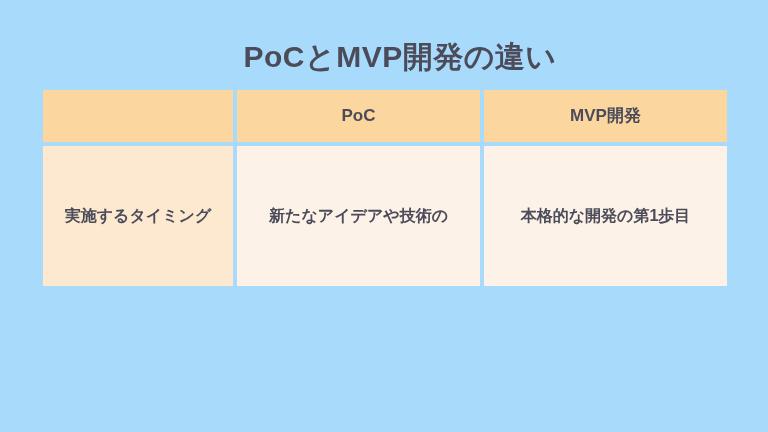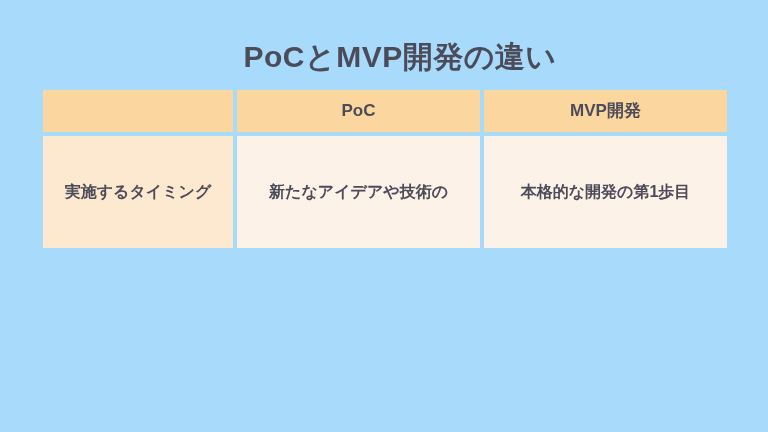--- a/index.html
+++ b/index.html
@@ -56,21 +56,21 @@
     color: #4b4b59;
     font-weight: bold;
     border: 0;
   }
 
   .col-label { width: 190px; }
   .col-poc   { width: 243px; }
   .col-mvp   { width: 243px; }
 
   .head-row th {
-    height: 42px;
+    height: 52px;
     background: #fbd79f;
     font-size: 17px;
     line-height: 22px;
   }
   .head-row th.head-blank {
     background: #fbd79f;
   }
 
   .body-row td {
     font-size: 16px;
@@ -78,21 +78,21 @@
   }
   .body-row td.cell-label {
     background: #fce9cf;
     font-size: 16px;
   }
   .body-row td.cell-value {
     background: #fdf2e8;
   }
 
   .row-purpose td { height: 118px; }
-  .row-timing  td { height: 112px; }
+  .row-timing  td { height: 140px; }
 
   .cell-text {
     display: block;
     padding: 0 6px;
   }
   .cell-text .line {
     display: block;
     white-space: nowrap;
   }
 </style>

